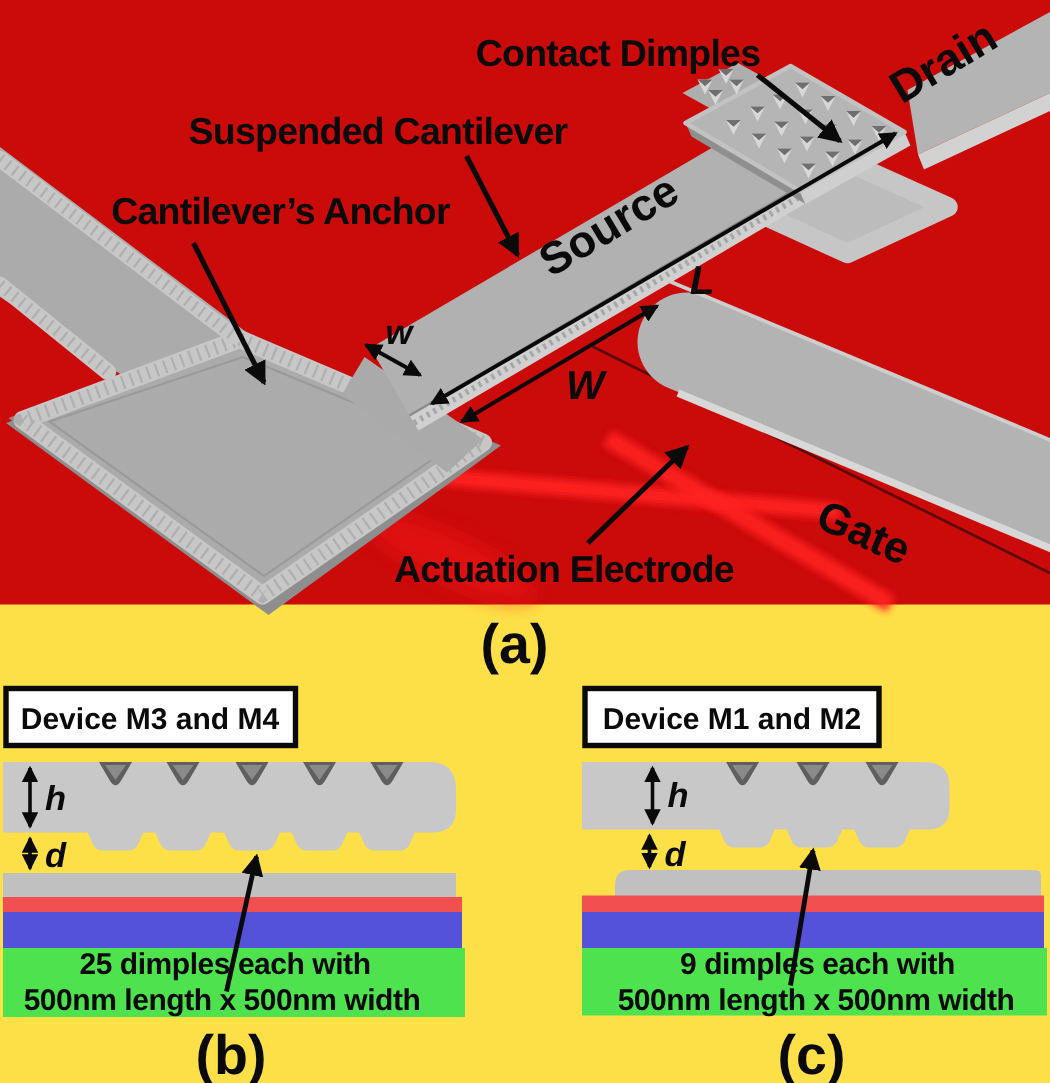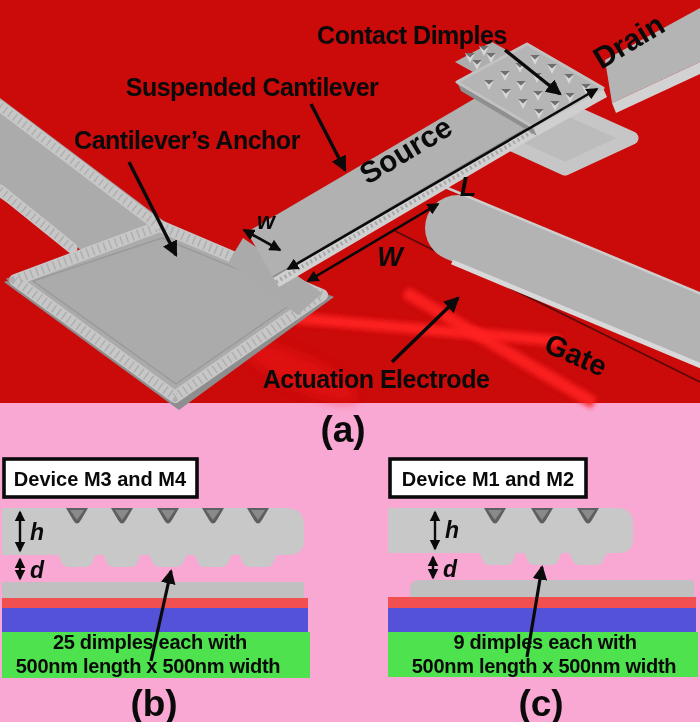--- a/index.html
+++ b/index.html
@@ -1,16 +1,16 @@
 <!DOCTYPE html>
 <html><head>
 <meta charset="utf-8">
 <style>
   html,body{margin:0;padding:0;background:#fff;}
-  .stage{position:relative;width:700px;height:722px;background:#f9a8d4;overflow:hidden;}
+  .stage{position:relative;width:700px;height:722px;background:#fde047;overflow:hidden;}
   svg{display:block;}
   .t{font-family:"Liberation Sans","DejaVu Sans",sans-serif;font-weight:bold;fill:#0a0a0a;}
   .lbl{font-size:25px;letter-spacing:-0.5px;}
   .rot{font-size:30px;}
   .gatef{font-size:29px;}
   .dim{font-style:italic;font-size:27px;}
   .dimsm{font-style:italic;font-size:23px;}
   .hd{font-style:italic;font-size:23px;}
   .cap{font-size:20px;letter-spacing:-0.3px;}
   .dev{font-size:20px;}

